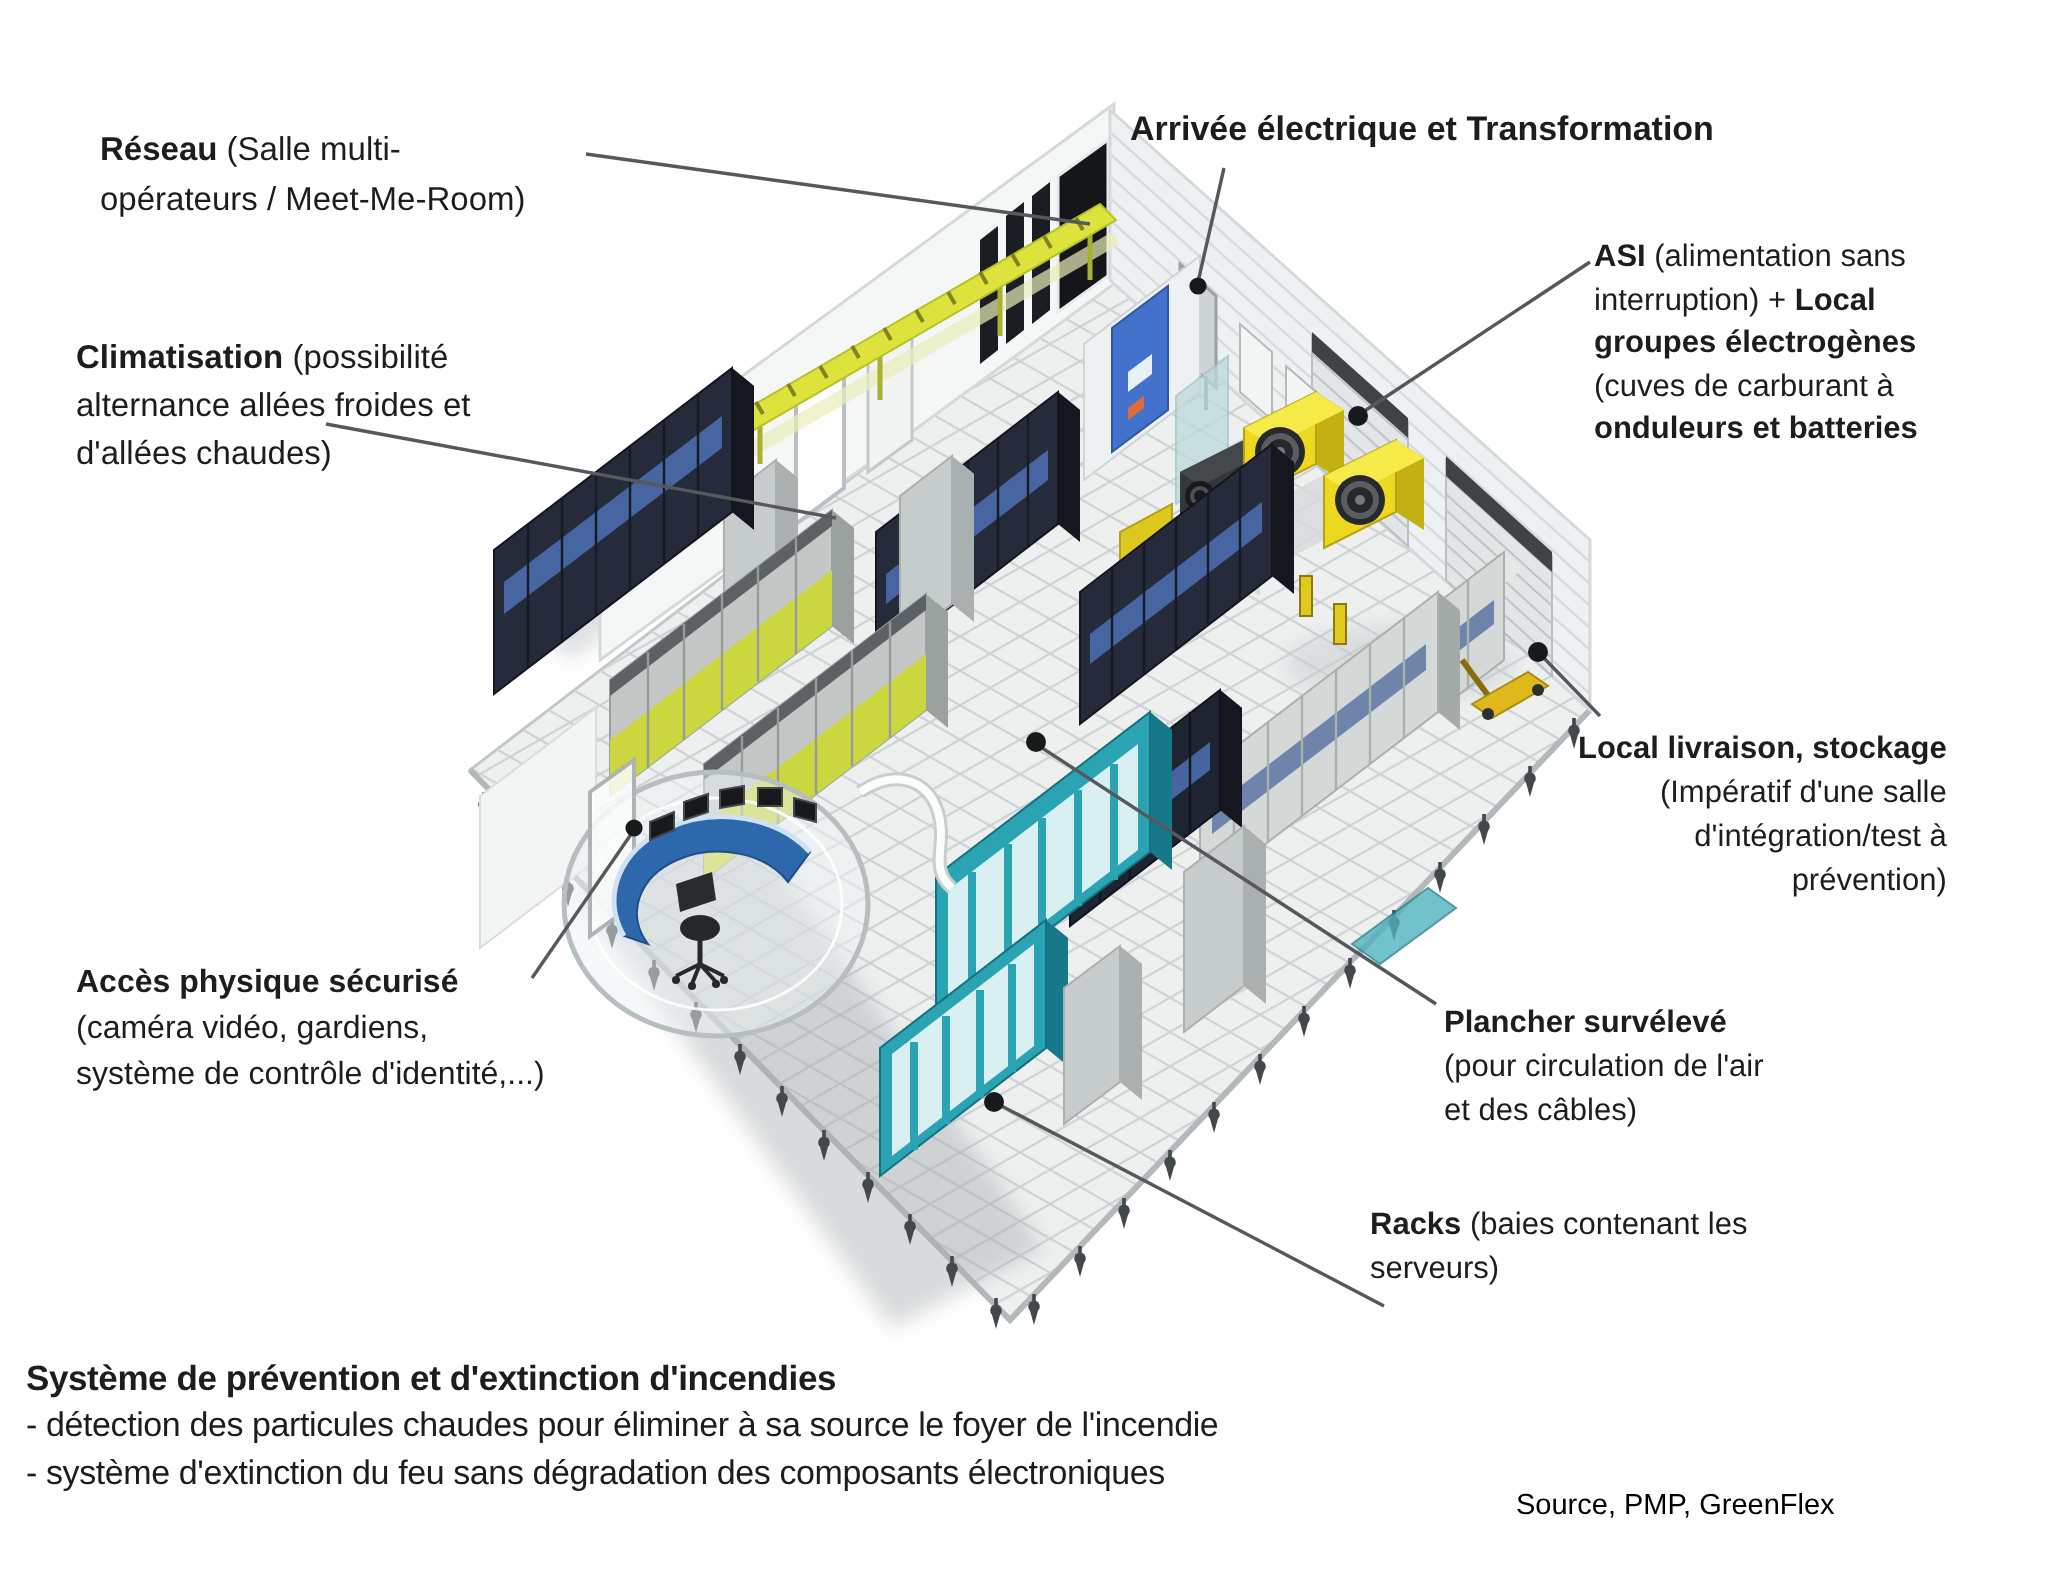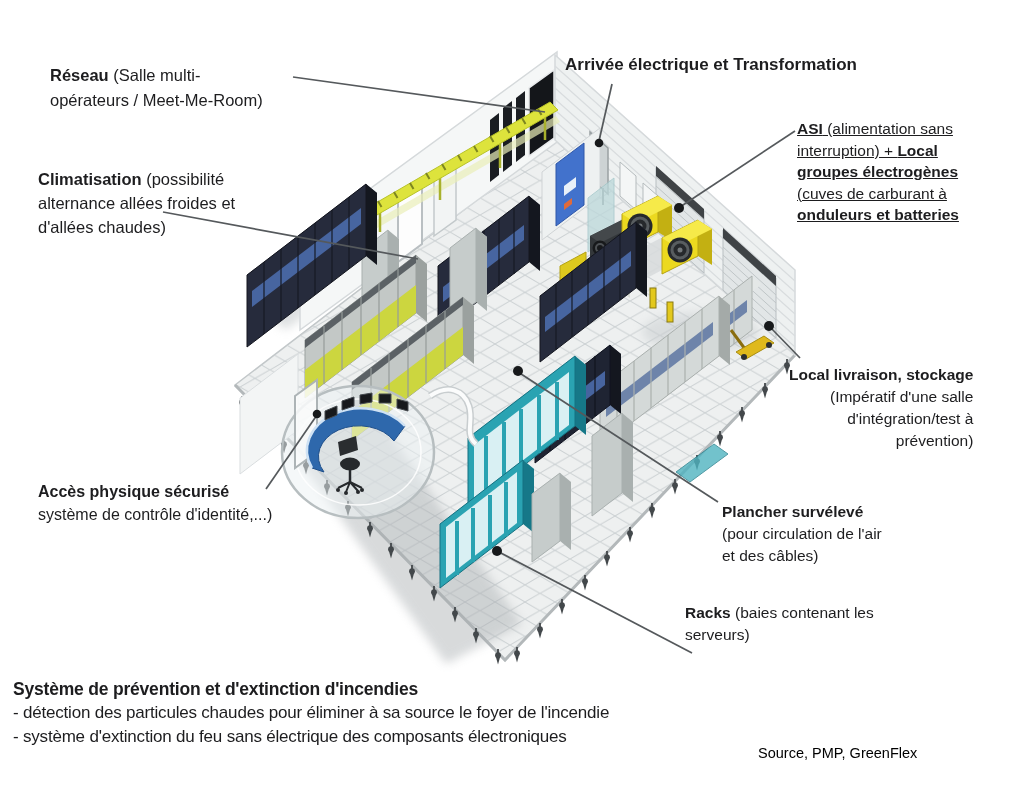--- a/index.html
+++ b/index.html
@@ -5,21 +5,21 @@
   html,body{margin:0;padding:0;background:#ffffff;}
   body{width:1024px;height:789px;position:relative;overflow:hidden;
        font-family:"Liberation Sans","DejaVu Sans",sans-serif;color:#1d1d1f;}
   .stage{position:absolute;inset:0;}
   svg.illus{position:absolute;left:0;top:0;z-index:1;}
   .lbl{position:absolute;z-index:2;}
   .lbl .ln{white-space:nowrap;}
   .b{font-weight:700;}
   .reseau{left:50px;top:63px;font-size:16.5px;line-height:25px;}
   .arrivee{left:565px;top:54px;font-size:17px;line-height:22px;}
-  .asi{left:797px;top:118px;font-size:15.5px;line-height:21.5px;text-decoration:underline;}
+  .asi{left:797px;top:118px;font-size:15.5px;line-height:21.5px;}
   .clim{left:38px;top:167px;font-size:16.5px;line-height:24px;}
   .livraison{left:789px;top:364px;font-size:15.5px;line-height:22px;text-align:right;}
   .acces{left:38px;top:480px;font-size:16px;line-height:23px;}
   .plancher{left:722px;top:501px;font-size:15.5px;line-height:22px;}
   .racks{left:685px;top:602px;font-size:15.5px;line-height:22px;}
   .incendie{left:13px;top:677px;letter-spacing:-0.2px;}
   .incendie .title{font-size:17.5px;font-weight:700;line-height:24px;}
   .incendie .ln{font-size:17px;line-height:24px;}
   .source{left:758px;top:745px;font-size:14.5px;color:#000000;}
 </style>
@@ -426,37 +426,38 @@
 
   <div class="lbl livraison">
     <div class="ln"><span class="b">Local livraison, stockage</span></div>
     <div class="ln"><span>(Impératif d'une salle</span></div>
     <div class="ln"><span>d'intégration/test à</span></div>
     <div class="ln"><span>prévention)</span></div>
   </div>
 
   <div class="lbl acces">
     <div class="ln"><span class="b">Accès physique sécurisé</span></div>
+    <div class="ln"><span>(caméra vidéo, gardiens,</span></div>
     <div class="ln"><span>système de contrôle d'identité,...)</span></div>
   </div>
 
   <div class="lbl plancher">
     <div class="ln"><span class="b">Plancher survélevé</span></div>
     <div class="ln"><span>(pour circulation de l'air</span></div>
     <div class="ln"><span>et des câbles)</span></div>
   </div>
 
   <div class="lbl racks">
     <div class="ln"><span class="b">Racks</span><span> (baies contenant les</span></div>
     <div class="ln"><span>serveurs)</span></div>
   </div>
 
   <div class="lbl incendie">
     <div class="title">Système de prévention et d'extinction d'incendies</div>
     <div class="ln"><span>- détection des particules chaudes pour éliminer à sa source le foyer de l'incendie</span></div>
-    <div class="ln"><span>- système d'extinction du feu sans électrique des composants électroniques</span></div>
+    <div class="ln"><span>- système d'extinction du feu sans dégradation des composants électroniques</span></div>
   </div>
 
   <div class="lbl source">
     <span>Source, PMP, GreenFlex</span>
   </div>
 
 </div>
 
 </body></html>

